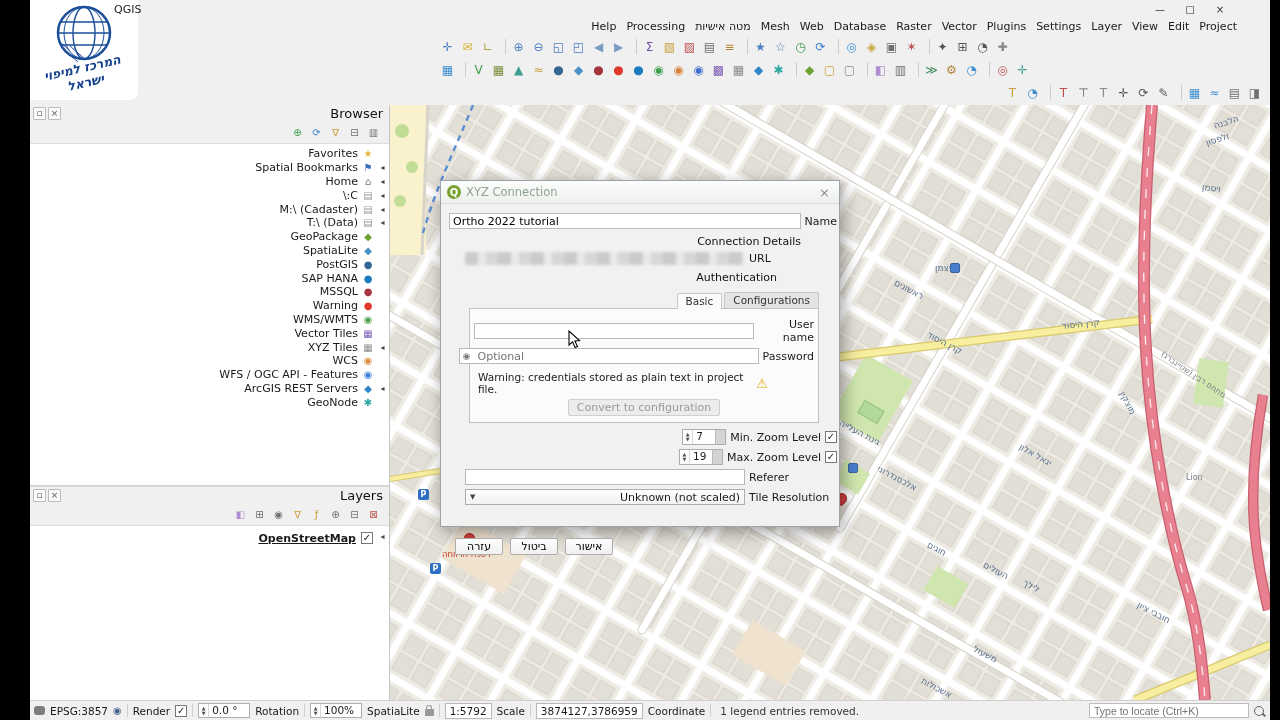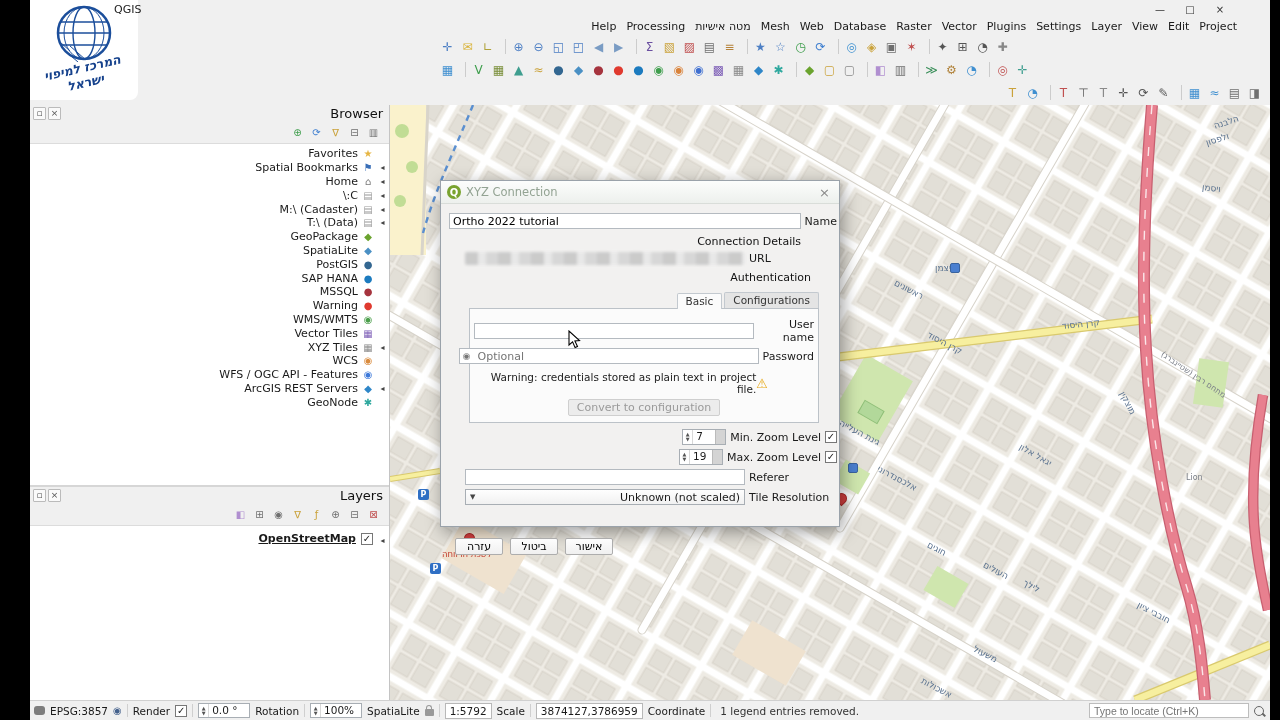--- a/index.html
+++ b/index.html
@@ -35,21 +35,21 @@
   .panel-header{display:flex;align-items:center;height:16px;padding:0 6px 0 3px;}
   .ph-btn{width:11px;height:11px;display:flex;align-items:center;justify-content:center;font-size:9px;color:#555;
           border:1px solid #bbb;background:#fafafa;margin-right:2px;border-radius:1px;}
   .ph-title{margin-left:auto;font-size:13px;color:#111;}
   .panel-toolbar{display:flex;justify-content:flex-end;gap:4px;padding:2px 8px 2px 0;height:18px;align-items:center;}
   .panel-toolbar .tb-icon{width:15px;height:15px;font-size:10px;}
   .tree{background:#fff;border-top:1px solid #dcdcdc;flex:1;overflow:hidden;padding-top:3px;}
   .b-row{display:flex;align-items:center;justify-content:flex-end;gap:4px;height:13.8px;padding-right:2px;font-size:11px;}
   .b-icon{font-size:10px;width:12px;text-align:center;}
   .b-arrow{width:9px;font-size:8px;color:#444;text-align:center;}
-  .layer-row{display:flex;justify-content:flex-end;align-items:flex-end;gap:5px;padding:3px 2px 0 0;}
+  .layer-row{display:flex;justify-content:flex-end;align-items:flex-start;gap:5px;padding:3px 2px 0 0;}
   .layer-label{font-weight:bold;text-decoration:underline;font-size:11px;}
 
   
   .cb{width:12px;height:12px;border:1px solid #777;background:#fff;display:inline-flex;align-items:center;justify-content:center;
       font-size:10px;line-height:10px;color:#222;box-sizing:border-box;}
 
   
   .map{position:absolute;left:360px;top:105px;width:880px;height:595px;overflow:hidden;background:#efece6;}
   .map svg{position:absolute;left:0;top:0;}
   .map-layers{position:absolute;left:0;top:0;width:880px;height:595px;}
@@ -71,34 +71,34 @@
              display:flex;align-items:center;justify-content:center;}
   .dlg-title-text{font-size:11.5px;color:#93a393;}
   .dlg-close{margin-left:auto;color:#8a8a8a;font-size:13px;padding:0 3px;}
   .dlg-body{padding:5px 2px 0 8px;font-size:11px;}
   .drow{display:flex;align-items:center;gap:4px;margin:4px 0;direction:rtl;}
   .txt{height:16px;border:1px solid #b4bac0;background:#fff;font-size:11px;padding:0 3px;box-sizing:border-box;
        font-family:"DejaVu Sans",sans-serif;}
   .name-input{width:356px;}
   .lbl-fixed{width:88px;text-align:left;}
   .section-label{margin:6px 36px 2px 0;font-size:11px;color:#111;}
-  .section-label.auth{margin-right:26px;}
+  .section-label.auth{margin-right:60px;}
   .blurred{width:280px;height:13px;border-radius:2px;opacity:.95;
            background:repeating-linear-gradient(90deg,#c9c9c9 0 13px,#e8e8e8 13px 21px,#d6d6d6 21px 33px);filter:blur(1.6px);}
   .tabs{display:flex;justify-content:flex-end;margin:8px 18px 0 0;direction:ltr;height:16px;}
   .tab{font-size:10.5px;padding:1px 8px;border:1px solid #c3c9cf;background:#e4e4e4;color:#333;border-bottom:none;
        border-radius:2px 2px 0 0;margin-left:2px;}
   .tab.active{background:#fbfbfb;position:relative;top:1px;}
   .tab-panel{margin:0 18px 0 20px;border:1px solid #bcc2c8;background:#fbfbfb;padding:5px 4px 6px 4px;}
   .auth-input{width:300px;}
   .pw-wrap{position:relative;display:flex;align-items:center;}
   .pw{width:300px;padding-left:18px;}
   .eye{position:absolute;left:4px;font-size:9px;color:#777;}
   .warn-row{display:flex;justify-content:space-between;align-items:center;direction:ltr;padding:3px 46px 2px 4px;}
-  .warn-text{font-size:10.5px;color:#222;text-align:right;}
+  .warn-text{font-size:10.5px;color:#222;}
   .warn-icon{color:#e6a817;font-size:13px;}
   .convert-row{text-align:center;margin-top:2px;}
   .btn{height:17px;font-size:11px;background:linear-gradient(#fdfdfd,#f0f0f0);border:1px solid #adadad;border-radius:2px;
        padding:0 8px;font-family:"DejaVu Sans",sans-serif;}
   .btn.disabled{color:#9a9a9a;background:#ececec;border-color:#cfcfcf;}
   .zoom-row{margin-top:6px;}
   .spin{width:44px;height:16px;border:1px solid #a8aeb4;background:#fff;display:flex;direction:ltr;box-sizing:border-box;}
   .spin-arrows{width:9px;display:flex;flex-direction:column;align-items:center;justify-content:center;
                font-size:5px;line-height:5px;color:#555;border-right:1px solid #d8d8d8;font-style:normal;}
   .spin-arrows i{font-style:normal;}

